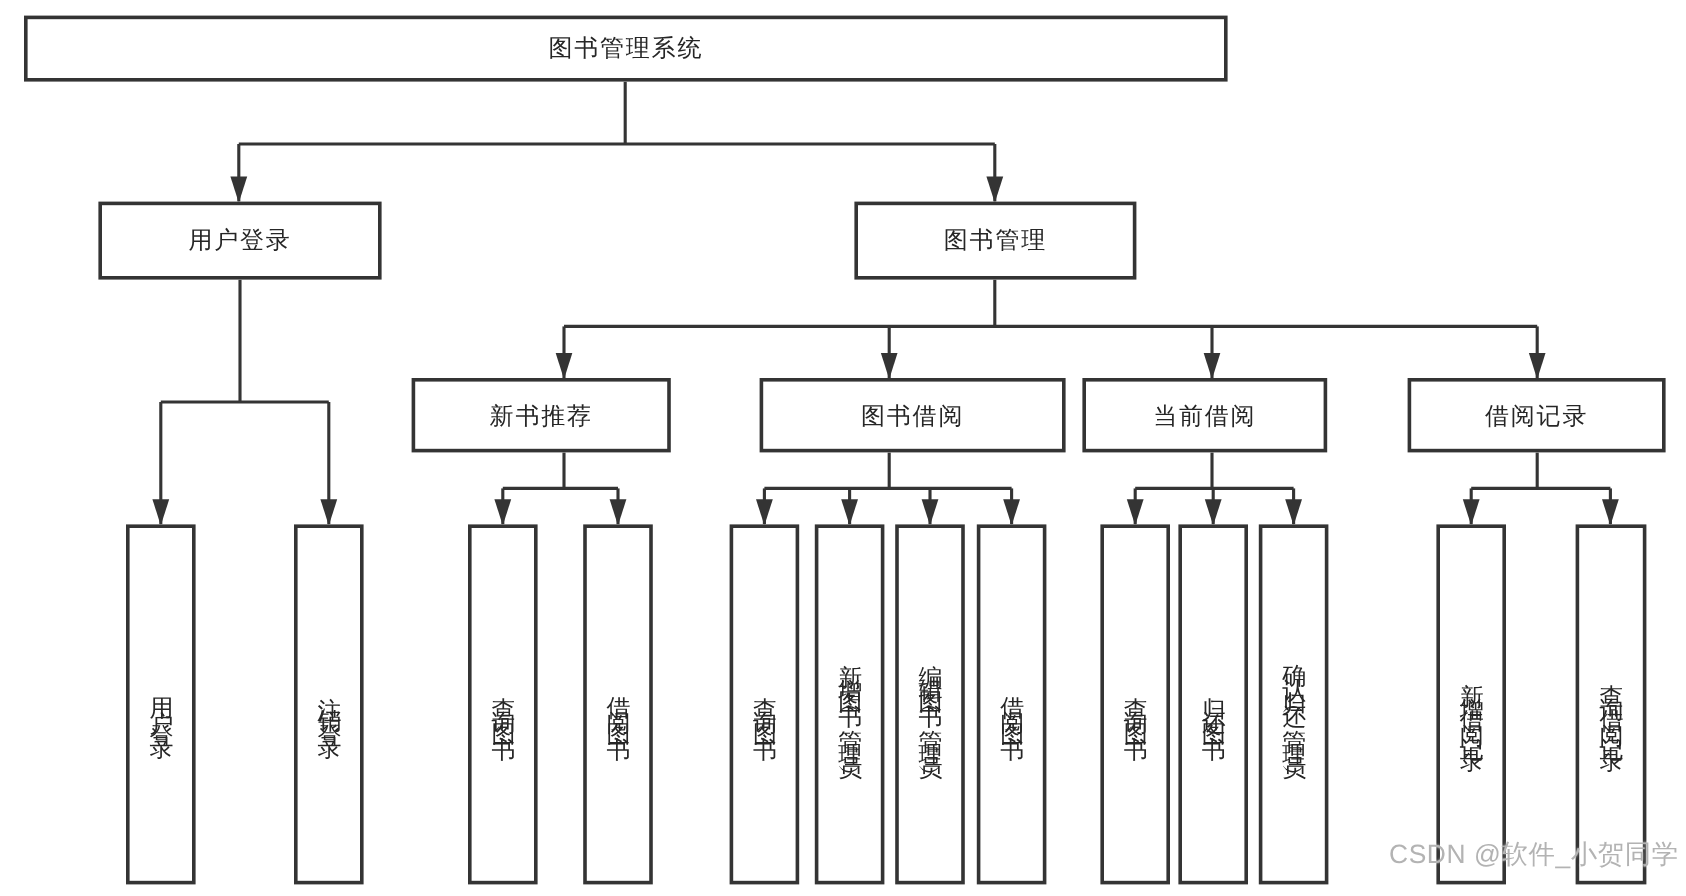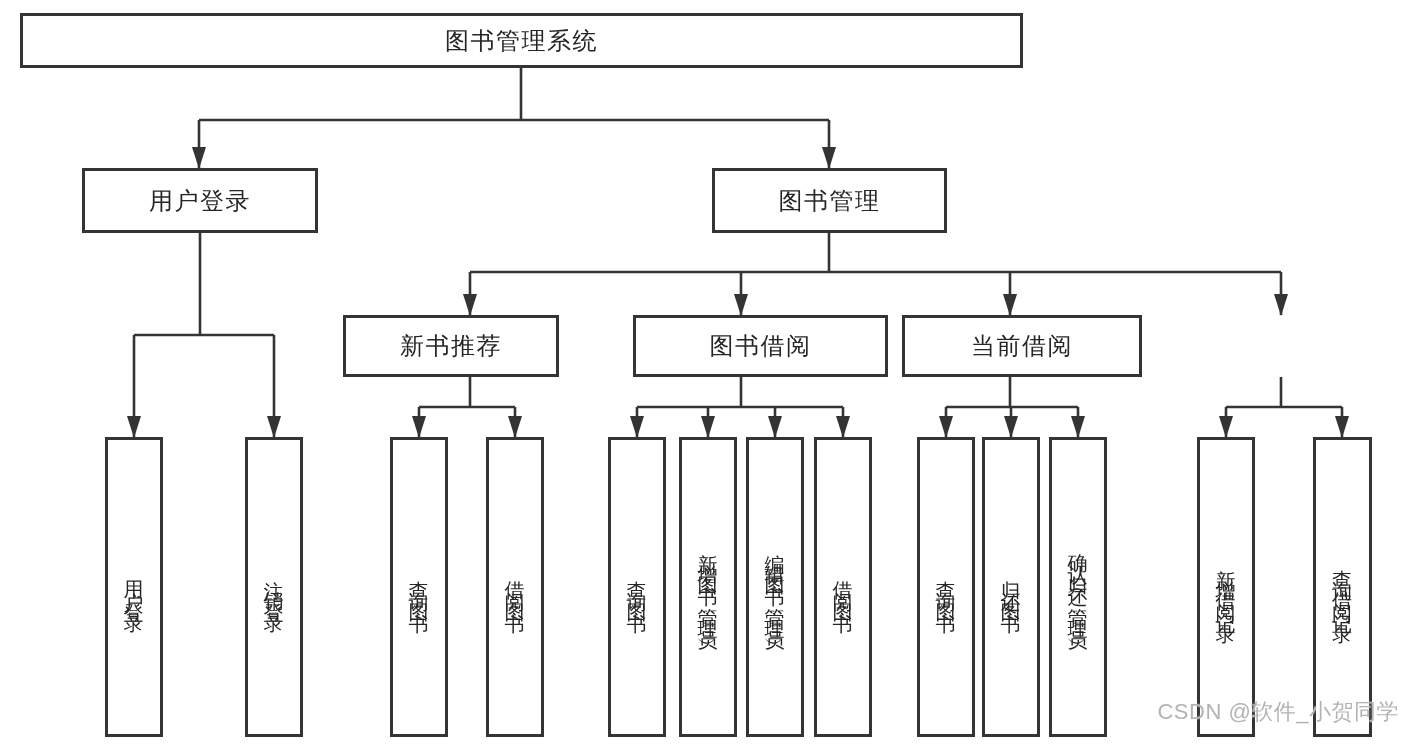--- a/index.html
+++ b/index.html
@@ -15,21 +15,21 @@
     position:absolute;
     box-sizing:border-box;
     border:3px solid #343434;
     background:#ffffff;
     display:flex;
     align-items:center;
     justify-content:center;
     color:#262626;
   }
   .hbox{
-    font-size:24px;
+    font-size:20px;
     letter-spacing:1.5px;
     white-space:nowrap;
   }
   .vbox span{
     writing-mode:vertical-rl;
     text-orientation:mixed;
     font-size:20px;
     letter-spacing:11px;
     line-height:1;
     white-space:nowrap;
@@ -100,21 +100,22 @@
     </g>
   </svg>
 
   <div class="node hbox" style="left:20px;top:13px;width:1003px;height:55px;">图书管理系统</div>
 
   <div class="node hbox" style="left:82px;top:168px;width:236px;height:65px;">用户登录</div>
   <div class="node hbox" style="left:712px;top:168px;width:235px;height:65px;">图书管理</div>
 
   <div class="node hbox" style="left:343px;top:315px;width:216px;height:62px;">新书推荐</div>
   <div class="node hbox" style="left:633px;top:315px;width:255px;height:62px;text-align:center;">图书借阅</div>
-  <div class="node hbox" style="left:902px;top:315px;width:240px;height:62px;">当前借阅</div>
+  <div class="node hbox" style="left:902px;top:315px;width:204px;height:62px;">当前借阅</div>
+  <div class="node hbox" style="left:1173px;top:315px;width:215px;height:62px;">借阅记录</div>
 
   <div class="node vbox" style="left:105px;top:437px;width:58px;height:300px;">
     <span>用户登录</span>
   </div>
   <div class="node vbox" style="left:245px;top:437px;width:58px;height:300px;">
     <span>注销登录</span>
   </div>
 
   <div class="node vbox" style="left:390px;top:437px;width:58px;height:300px;">
     <span>查询图书</span>

